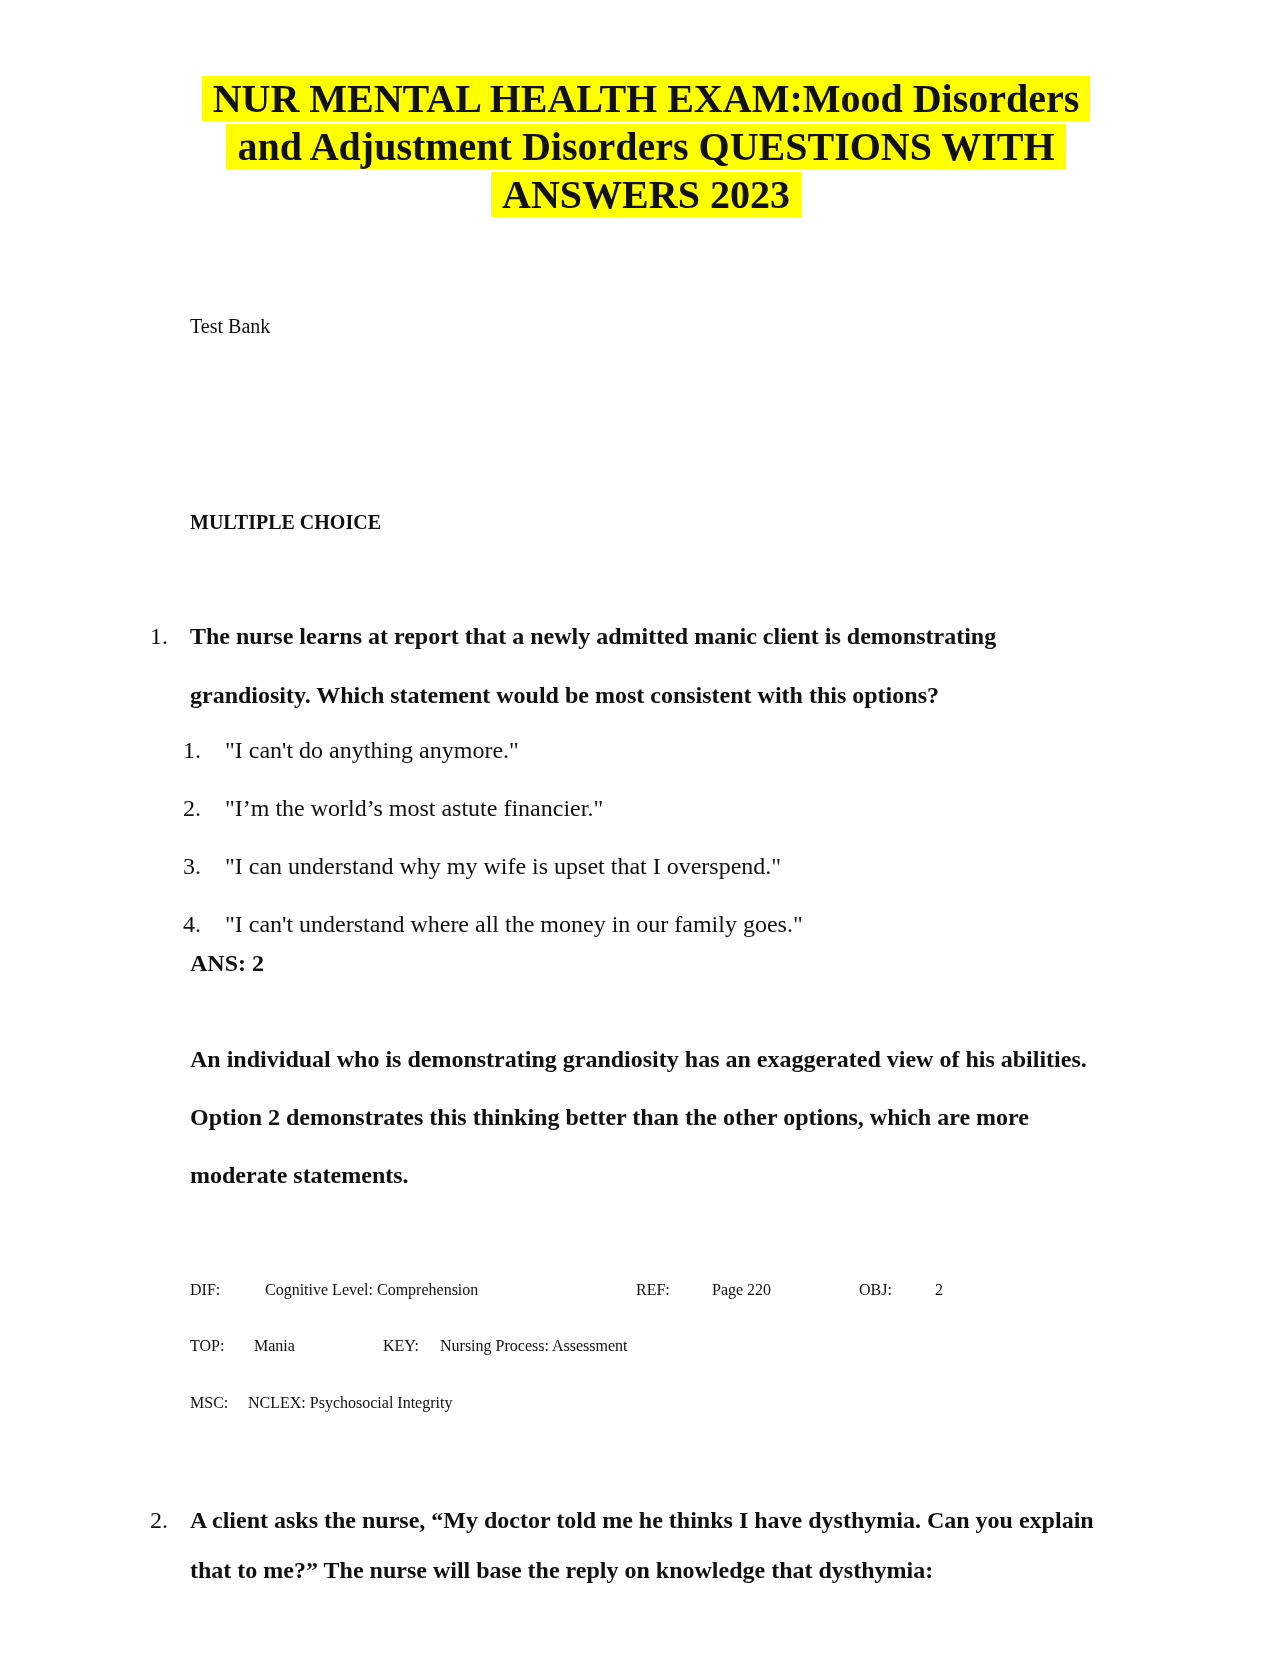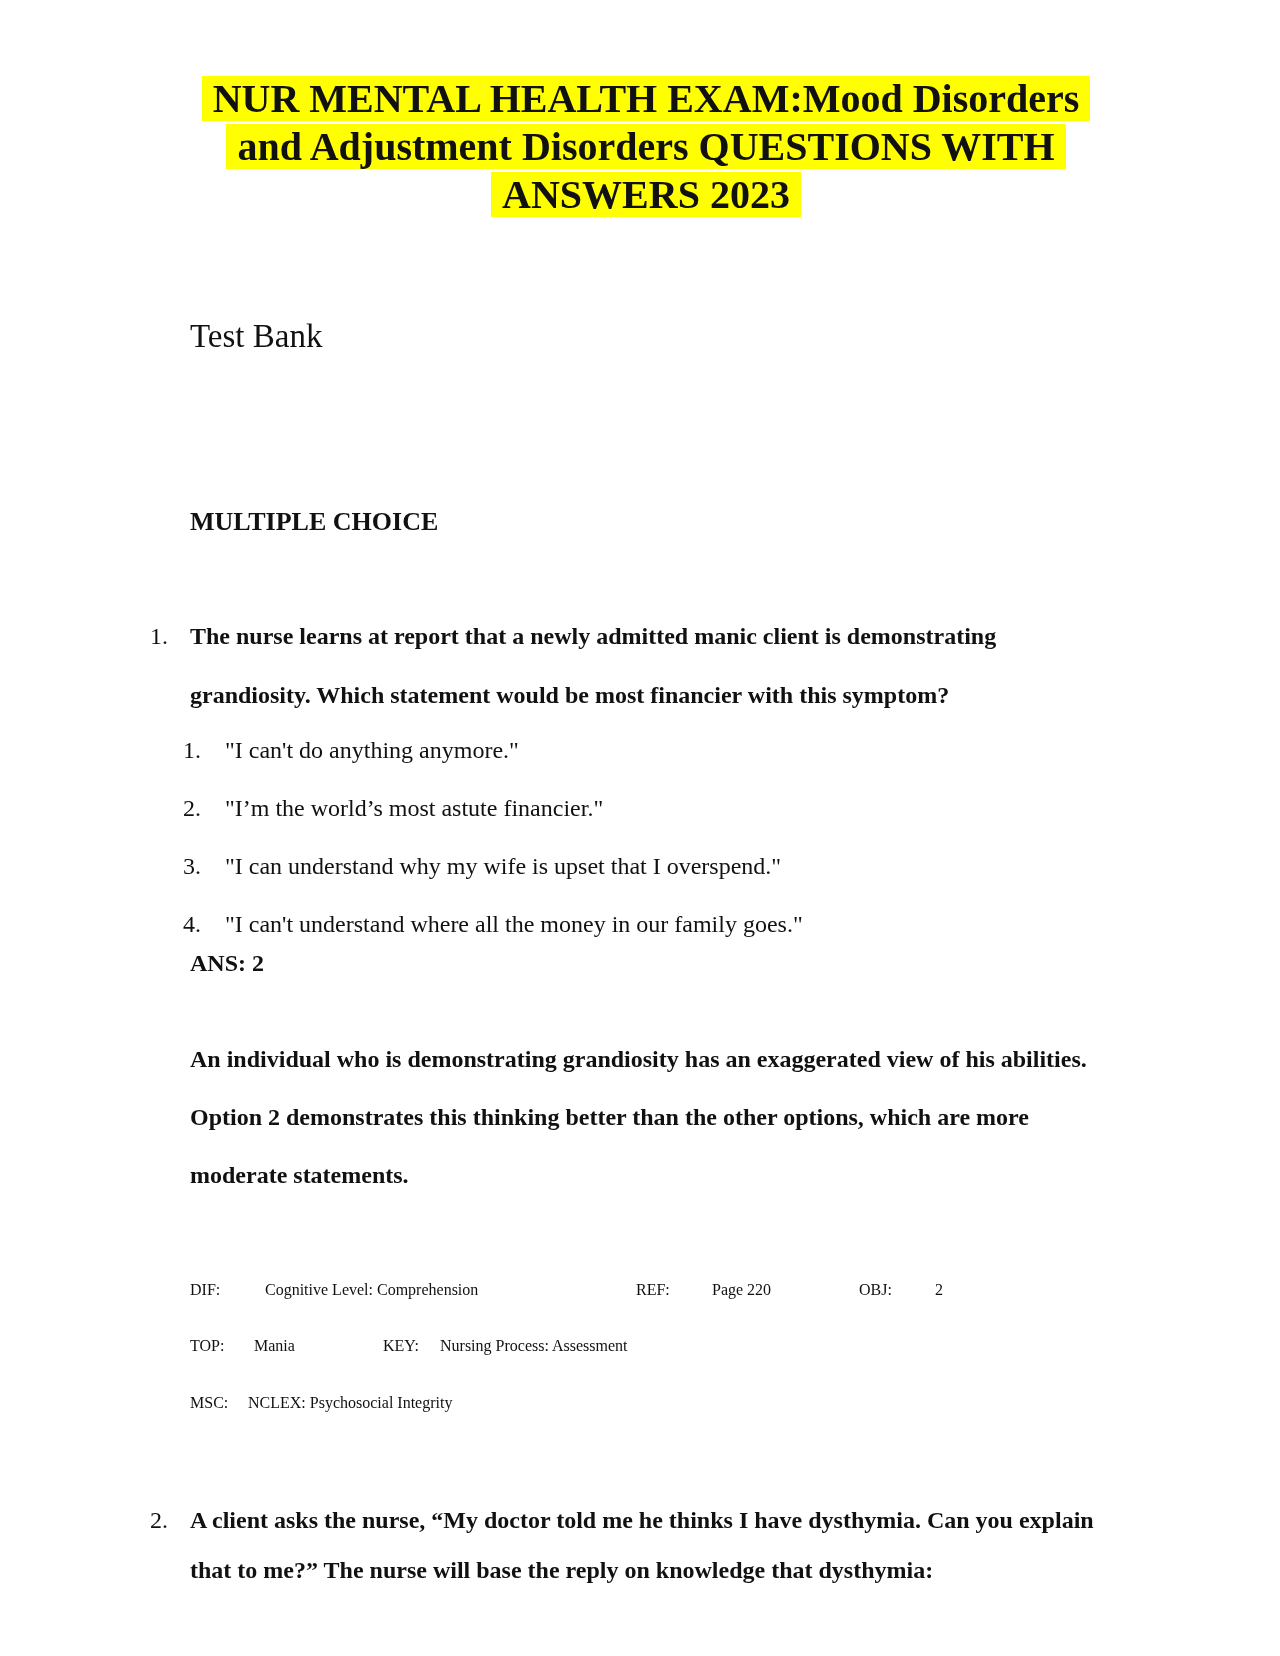--- a/index.html
+++ b/index.html
@@ -45,30 +45,30 @@
     
     .ln {
       position: absolute;
       white-space: nowrap;
       font-size: 24px;
       line-height: 30px;
     }
     .subtitle {
       position: absolute;
       left: 190px;
-      top: 320px;
-      font-size: 33px;
+      top: 310px;
+      font-size: 20px;
       line-height: 32px;
       white-space: nowrap;
     }
     .section-heading {
       position: absolute;
       left: 190px;
       top: 508px;
-      font-size: 26px;
+      font-size: 20px;
       line-height: 28px;
       font-weight: bold;
       white-space: nowrap;
     }
     .qnum { left: 150px; }
     .qtext { left: 190px; font-weight: bold; }
     .optnum { left: 183px; }
     .opttext { left: 225px; }
     .meta-label, .meta-value { position: absolute; white-space: nowrap; font-size: 16px; line-height: 30px; }
   </style>
@@ -83,21 +83,21 @@
     <div class="title-line"><span>ANSWERS 2023</span></div>
   </div>
 
   <div class="subtitle">Test Bank</div>
 
   <div class="section-heading">MULTIPLE CHOICE</div>
 
   <div>
     <div class="ln qnum" style="top:621px">1.</div>
     <div class="ln qtext" style="top:621px">The nurse learns at report that a newly admitted manic client is demonstrating</div>
-    <div class="ln qtext" style="top:680px">grandiosity. Which statement would be most financier with this symptom?</div>
+    <div class="ln qtext" style="top:680px">grandiosity. Which statement would be most consistent with this options?</div>
 
     <div>
       <div class="ln optnum" style="top:735px">1.</div>
       <div class="ln opttext" style="top:735px">"I can't do anything anymore."</div>
 
       <div class="ln optnum" style="top:793px">2.</div>
       <div class="ln opttext" style="top:793px">"I’m the world’s most astute financier."</div>
 
       <div class="ln optnum" style="top:851px">3.</div>
       <div class="ln opttext" style="top:851px">"I can understand why my wife is upset that I overspend."</div>

